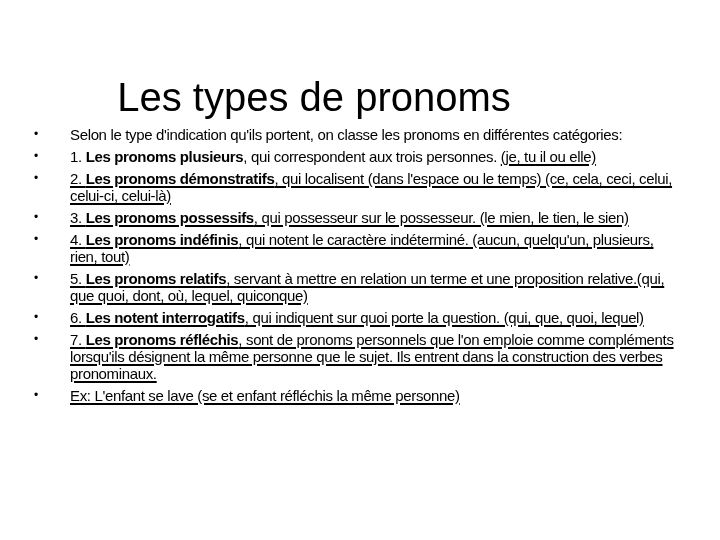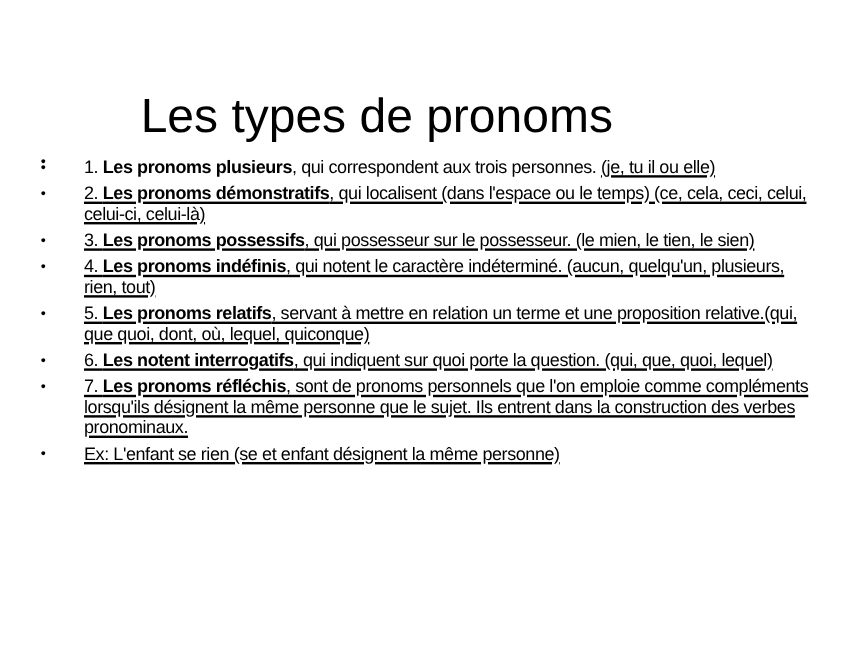--- a/index.html
+++ b/index.html
@@ -15,20 +15,21 @@
     .u { text-decoration: underline; text-decoration-thickness: 2px; text-underline-offset: 2px; }
   </style>
 </head>
 <body>
 
 <h1 class="title">Les types de pronoms</h1>
 
 <ul class="list">
   <li class="item">
     <span class="bullet">•</span>
+    <span>Selon le type d'indication qu'ils portent, on classe les pronoms en différentes catégories:</span>
   </li>
   <li class="item">
     <span class="bullet">•</span>
     <span>1. </span><b>Les pronoms plusieurs</b><span>, qui correspondent aux trois personnes. </span><span class="u">(je, tu il ou elle)</span>
   </li>
   <li class="item u">
     <span class="bullet">•</span>
     <span>2. </span><b>Les pronoms démonstratifs</b><span>, qui localisent (dans l'espace ou le temps) (ce, cela, ceci, celui, celui-ci, celui-là)</span>
   </li>
   <li class="item u">
@@ -46,15 +47,15 @@
   <li class="item u">
     <span class="bullet">•</span>
     <span>6. </span><b>Les notent interrogatifs</b><span>, qui indiquent sur quoi porte la question. (qui, que, quoi, lequel)</span>
   </li>
   <li class="item u">
     <span class="bullet">•</span>
     <span>7. </span><b>Les pronoms réfléchis</b><span>, sont de pronoms  personnels que l'on emploie comme compléments lorsqu'ils désignent la même personne que le sujet. Ils entrent dans la construction des verbes pronominaux.</span>
   </li>
   <li class="item u">
     <span class="bullet">•</span>
-    <span>Ex: L'enfant se rien (se et enfant désignent la même personne)</span>
+    <span>Ex: L'enfant se lave (se et enfant réfléchis la même personne)</span>
   </li>
 </ul>
 
 </body></html>

